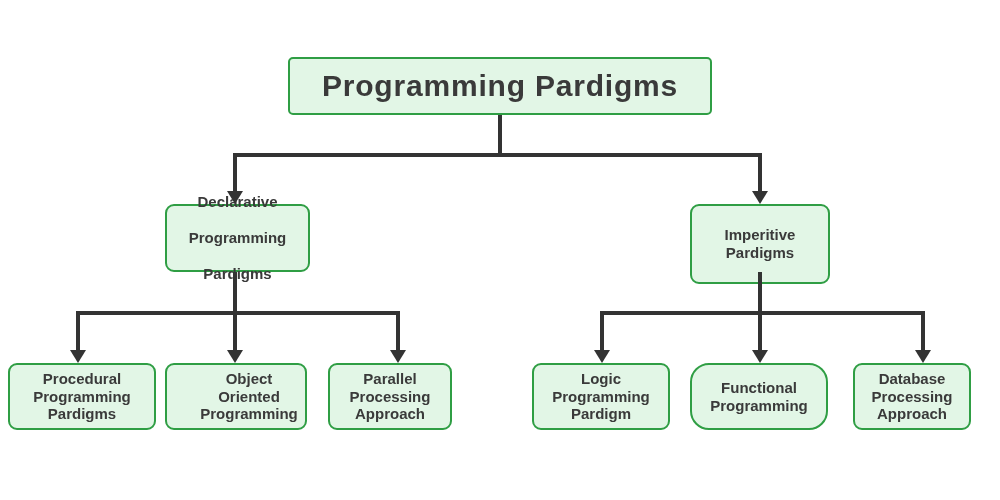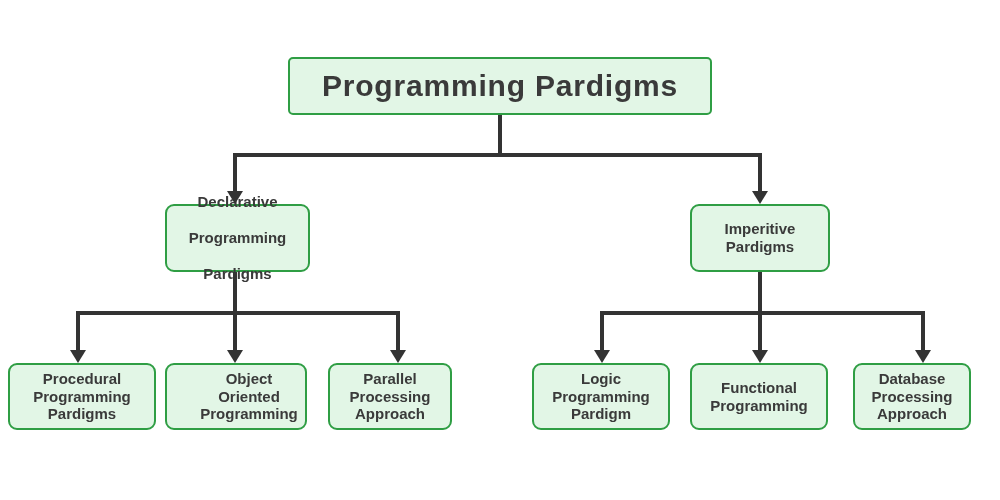--- a/index.html
+++ b/index.html
@@ -69,21 +69,21 @@
   <div class="node title-node" style="left:288px; top:57px; width:424px; height:58px;">
     <span class="nline">Programming Pardigms</span>
   </div>
 
   <div class="node sub-node" style="left:165px; top:204px; width:145px; height:68px;gap:18px;">
     <span class="nline">Declarative</span>
     <span class="nline">Programming</span>
     <span class="nline">Pardigms</span>
   </div>
 
-  <div class="node sub-node" style="left:690px; top:204px; width:140px; height:68px;">
+  <div class="node sub-node" style="left:690px; top:204px; width:140px; height:80px;">
     <span class="nline">Imperitive</span>
     <span class="nline">Pardigms</span>
   </div>
 
   <div class="node sub-node" style="left:8px; top:363px; width:148px; height:67px;">
     <span class="nline">Procedural</span>
     <span class="nline">Programming</span>
     <span class="nline">Pardigms</span>
   </div>
 
@@ -98,21 +98,21 @@
     <span class="nline">Processing</span>
     <span class="nline">Approach</span>
   </div>
 
   <div class="node sub-node" style="left:532px; top:363px; width:138px; height:67px;">
     <span class="nline">Logic</span>
     <span class="nline">Programming</span>
     <span class="nline">Pardigm</span>
   </div>
 
-  <div class="node sub-node" style="left:690px; top:363px; width:138px; height:67px;">
+  <div class="node sub-node" style="left:690px; top:363px; width:138px; height:67px;border-radius:19px;">
     <span class="nline">Functional</span>
     <span class="nline">Programming</span>
   </div>
 
   <div class="node sub-node" style="left:853px; top:363px; width:118px; height:67px;">
     <span class="nline">Database</span>
     <span class="nline">Processing</span>
     <span class="nline">Approach</span>
   </div>
 

